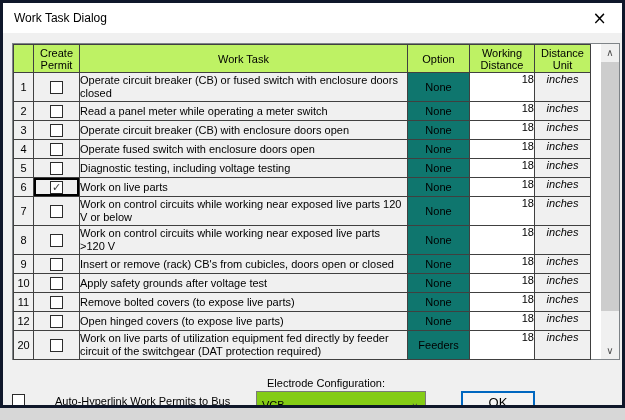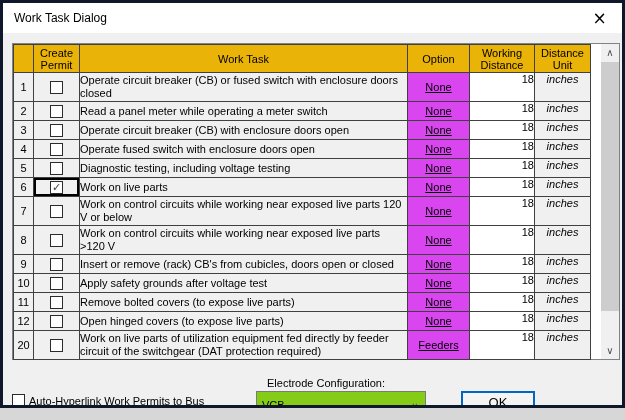--- a/index.html
+++ b/index.html
@@ -20,48 +20,48 @@
   
   .table-wrap {
     position:absolute; left:9px; top:40px; width:608px; height:317px;
     background:#ffffff; border:1px solid #7f8488;
   }
   table.grid { border-collapse:collapse; table-layout:fixed; width:577px; }
   table.grid td, table.grid th {
     border:1px solid #404040; font-weight:normal; font-size:11px;
     padding:0; overflow:hidden;
   }
-  th.hdr { background:#eab308; text-align:center; vertical-align:middle; line-height:12px; border-bottom:2px solid #1a1a1a; }
+  th.hdr { background:#bef264; text-align:center; vertical-align:middle; line-height:12px; border-bottom:2px solid #1a1a1a; }
   tr.hdr-row { height:28px; }
   tr.single { height:19px; }
   tr.double { height:29px; }
   td.rownum { background:#f0f0f0; text-align:center; vertical-align:middle; }
   td.cbcell { background:#f0f0f0; text-align:center; vertical-align:middle; }
   td.cbcell.focused { box-shadow:inset 0 0 0 2px #000; }
   td.task { background:#f0f0f0; text-align:left; vertical-align:middle; padding:1px 2px 1px 3px; line-height:13px; }
-  td.opt  { background:#d946ef; text-align:center; vertical-align:middle;text-decoration:underline; }
+  td.opt  { background:#0f766e; text-align:center; vertical-align:middle; }
   td.wd   { background:#ffffff; text-align:right; vertical-align:top; padding:2px 4px 0 0; }
   td.unit { background:#f0f0f0; text-align:center; vertical-align:top; padding-top:2px;font-style:italic; }
   .cbox {
     display:inline-block; width:13px; height:13px; background:#ffffff;
     border:1px solid #2b2b2b; line-height:11px; font-size:11px; color:#3c3c3c;
     text-align:center; vertical-align:middle; font-family:"DejaVu Sans", sans-serif;
   }
   
   .vscroll { position:absolute; top:0; right:0; width:18px; height:315px; background:#f0f0f0; }
   .vscroll .arrow {
     position:absolute; left:0; width:18px; height:17px; display:flex;
     align-items:center; justify-content:center; color:#505050; font-size:10px;
     font-family:"DejaVu Sans", sans-serif;
   }
   .vscroll .up { top:0; }
   .vscroll .down { bottom:0; }
   .vscroll .thumb { position:absolute; left:0; top:18px; width:18px; height:249px; background:#cdcdcd; }
   
-  .footer-check { position:absolute; left:9px; top:391px; display:flex; align-items:flex-end; }
+  .footer-check { position:absolute; left:9px; top:391px; display:flex; align-items:flex-end;gap:26px; }
   .footer-check .cbox2 { width:13px; height:13px; background:#fff; border:1px solid #2b2b2b; margin-right:4px; }
   .electrode-label { position:absolute; left:254px; top:374px;padding-left:10px; }
   .combo {
     position:absolute; left:253px; top:388px; width:170px; height:21px;
     background:#84cc16; border:1px solid #7a7a7a; display:flex; align-items:flex-end;
   }
   .combo .combo-value { padding-left:5px; flex:1; }
   .combo .chev { padding-right:7px; color:#444; font-size:9px; font-family:"DejaVu Sans", sans-serif; }
   .btn {
     position:absolute; top:388px; height:23px; display:flex; align-items:center;

